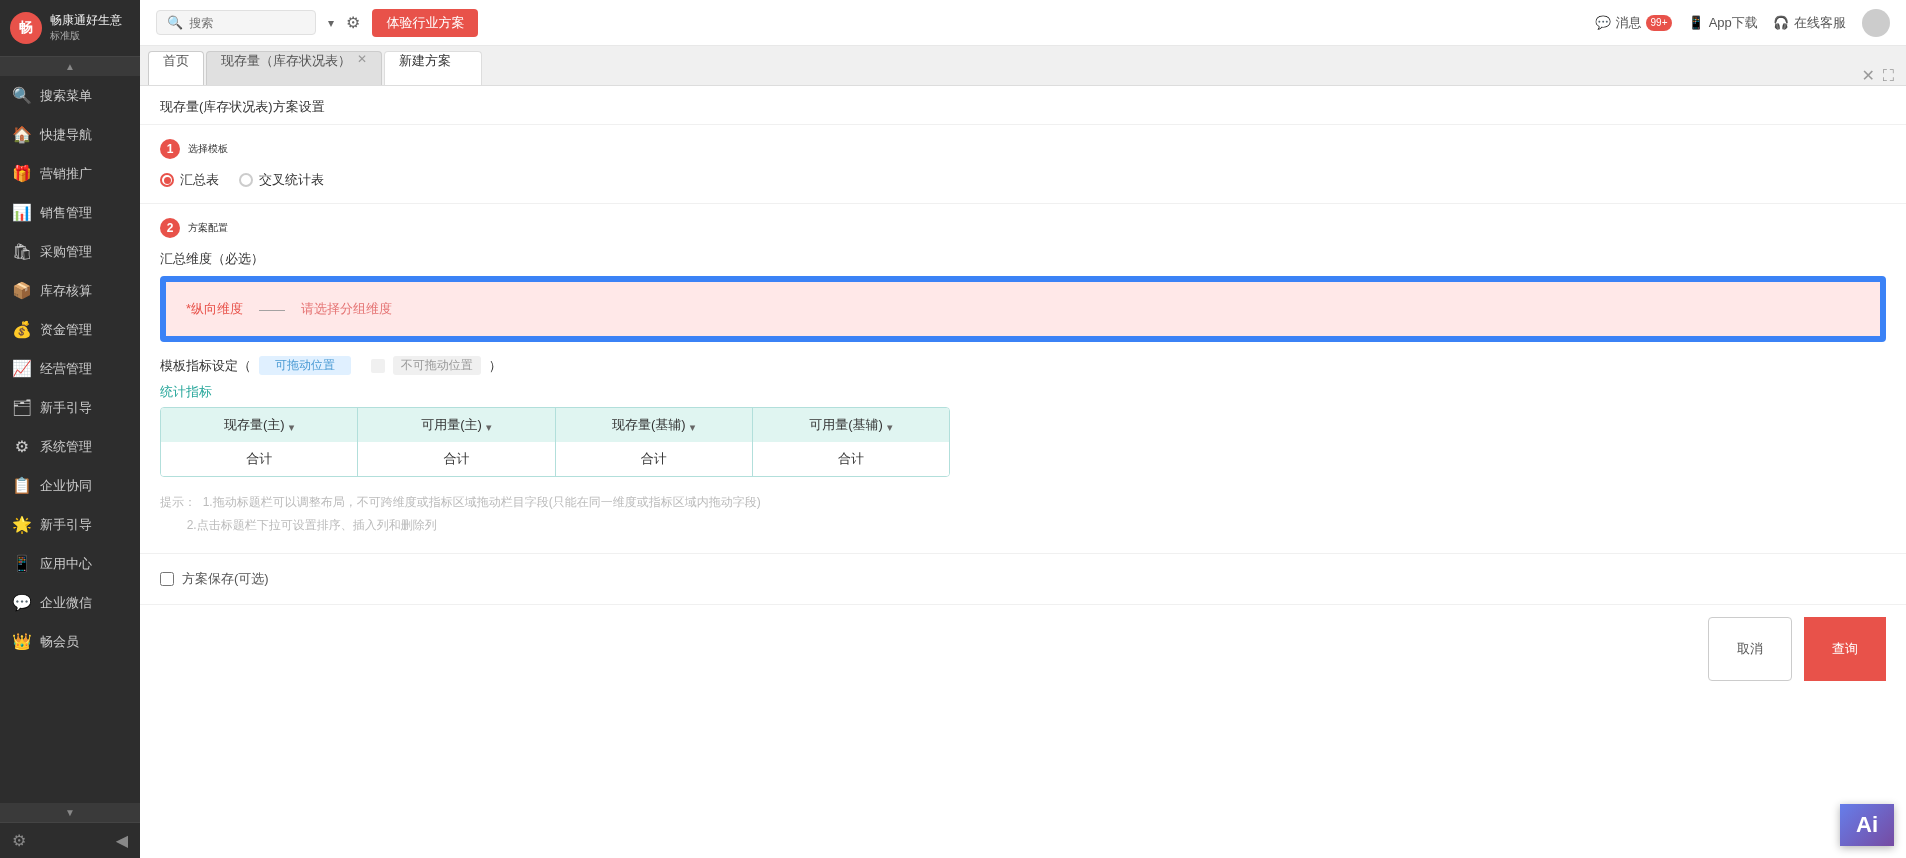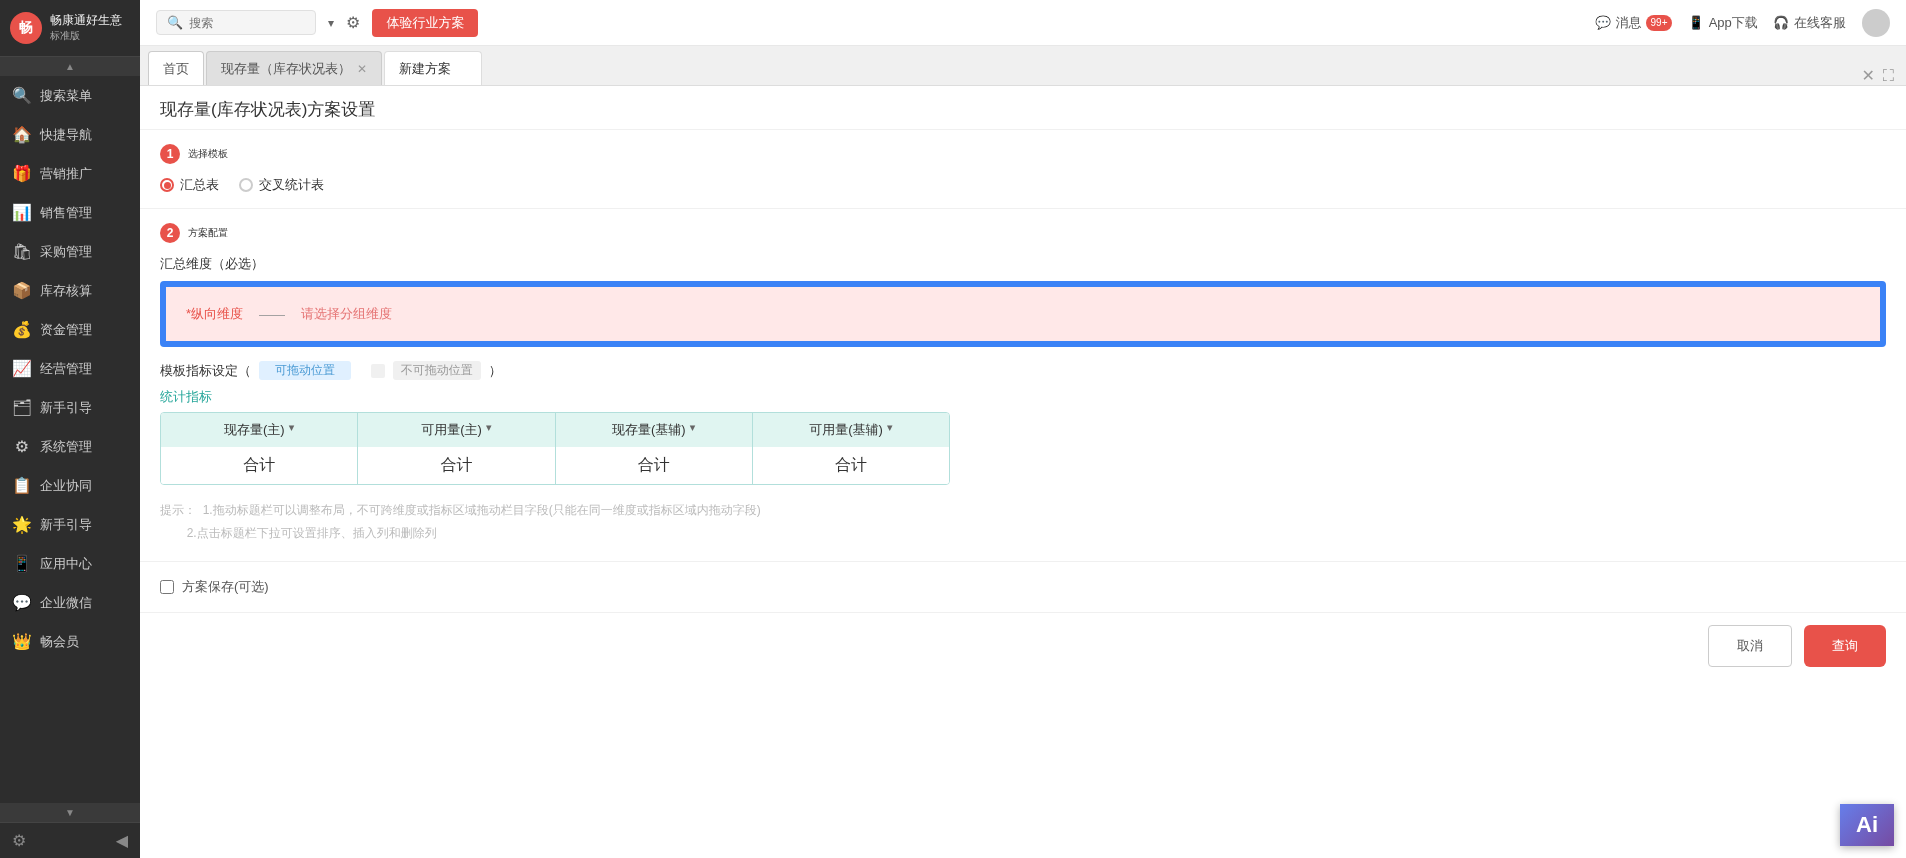--- a/index.html
+++ b/index.html
@@ -91,21 +91,21 @@
       height: 40px;
       background: #f0f0f0;
       display: flex;
       align-items: flex-end;
       padding: 0 0 0 8px;
       gap: 2px;
       flex-shrink: 0;
       border-bottom: 1px solid #ddd;
     }
     .tab {
-      height: 34px; display: flex; align-items: center; padding: 0 14px;
+      height: 34px; display: flex; padding: 0 14px;
       background: #e0e0e0; border-radius: 4px 4px 0 0; cursor: pointer;
       font-size: 13px; color: #555; gap: 6px; border: 1px solid #ccc; border-bottom: none; margin-top: 6px;
     }
     .tab.active { background: #fff; color: #333; border-color: #ddd; }
     .tab-close { color: #999; font-size: 12px; }
     .tab-home { background: #fff; }
     .tab-new { background: #e8524a; color: #fff; border-color: #e8524a; }
     .tab-new .tab-close { color: rgba(255,255,255,0.8); }
 
     
@@ -117,21 +117,21 @@
     
     .panel {
       background: #fff;
       margin: 0;
       padding: 0;
       min-height: 100%;
     }
 
     .panel-header {
       padding: 12px 20px 8px;
-      font-size: 17px; color: #333; background: #fff;
+      font-size: 13px; color: #333; background: #fff;
       border-bottom: 1px solid #f0f0f0;
     }
 
     .section {
       padding: 14px 20px;
       border-bottom: 1px solid #f0f0f0;
     }
 
     .section-title {
       display: flex; align-items: center; gap: 8px; margin-bottom: 12px;
@@ -176,29 +176,29 @@
       padding: 1px 8px; font-size: 12px;
     }
 
     .stat-table { border: 1px solid #b2dfdb; border-radius: 4px; overflow: hidden; width: 790px; }
     .stat-table-header {
       display: flex; background: #e0f5f1;
     }
     .stat-label { font-size: 13px; color: #26a69a; margin-bottom: 6px; font-weight: 500; }
     .stat-col {
       flex: 1; border-right: 1px solid #b2dfdb; padding: 8px 12px;
-      display: flex; align-items: flex-start; justify-content: center; gap: 4px;
+      display: flex; align-items: flex-end; justify-content: center; gap: 4px;
     }
     .stat-col:last-child { border-right: none; }
     .stat-col-name { font-size: 13px; color: #333; }
     .stat-col-arrow { color: #666; font-size: 11px; }
     .stat-table-body { display: flex; background: #fff; }
     .stat-body-col {
       flex: 1; border-right: 1px solid #b2dfdb; padding: 8px 12px;
-      text-align: center; font-size: 16px; color: #333;
+      text-align: center; font-size: 13px; color: #333;
     }
     .stat-body-col:last-child { border-right: none; }
 
     
     .tips { margin-top: 16px; font-size: 12px; color: #bbb; }
     .tips-item { margin-bottom: 4px; line-height: 1.6; }
 
     
     .save-option {
       display: flex; align-items: center; gap: 8px;
@@ -212,21 +212,21 @@
       padding: 12px 20px;
       display: flex; justify-content: flex-end; gap: 12px;
       border-top: 1px solid #f0f0f0;
     }
     .btn-cancel {
       background: #fff; border: 1px solid #ccc; color: #555;
       padding: 7px 28px; border-radius: 4px; cursor: pointer; font-size: 13px;
     }
     .btn-query {
       background: #e8524a; border: none; color: #fff;
-      padding: 12px 28px; border-radius: 6px; cursor: pointer; font-size: 13px;
+      padding: 23px 28px; border-radius: 0; cursor: pointer; font-size: 13px;
     }
 
     
     .window-controls {
       display: flex; align-items: center; gap: 8px;
       padding: 0 12px; margin-left: auto;
     }
     .window-btn { cursor: pointer; color: #999; font-size: 16px; }
 
     

